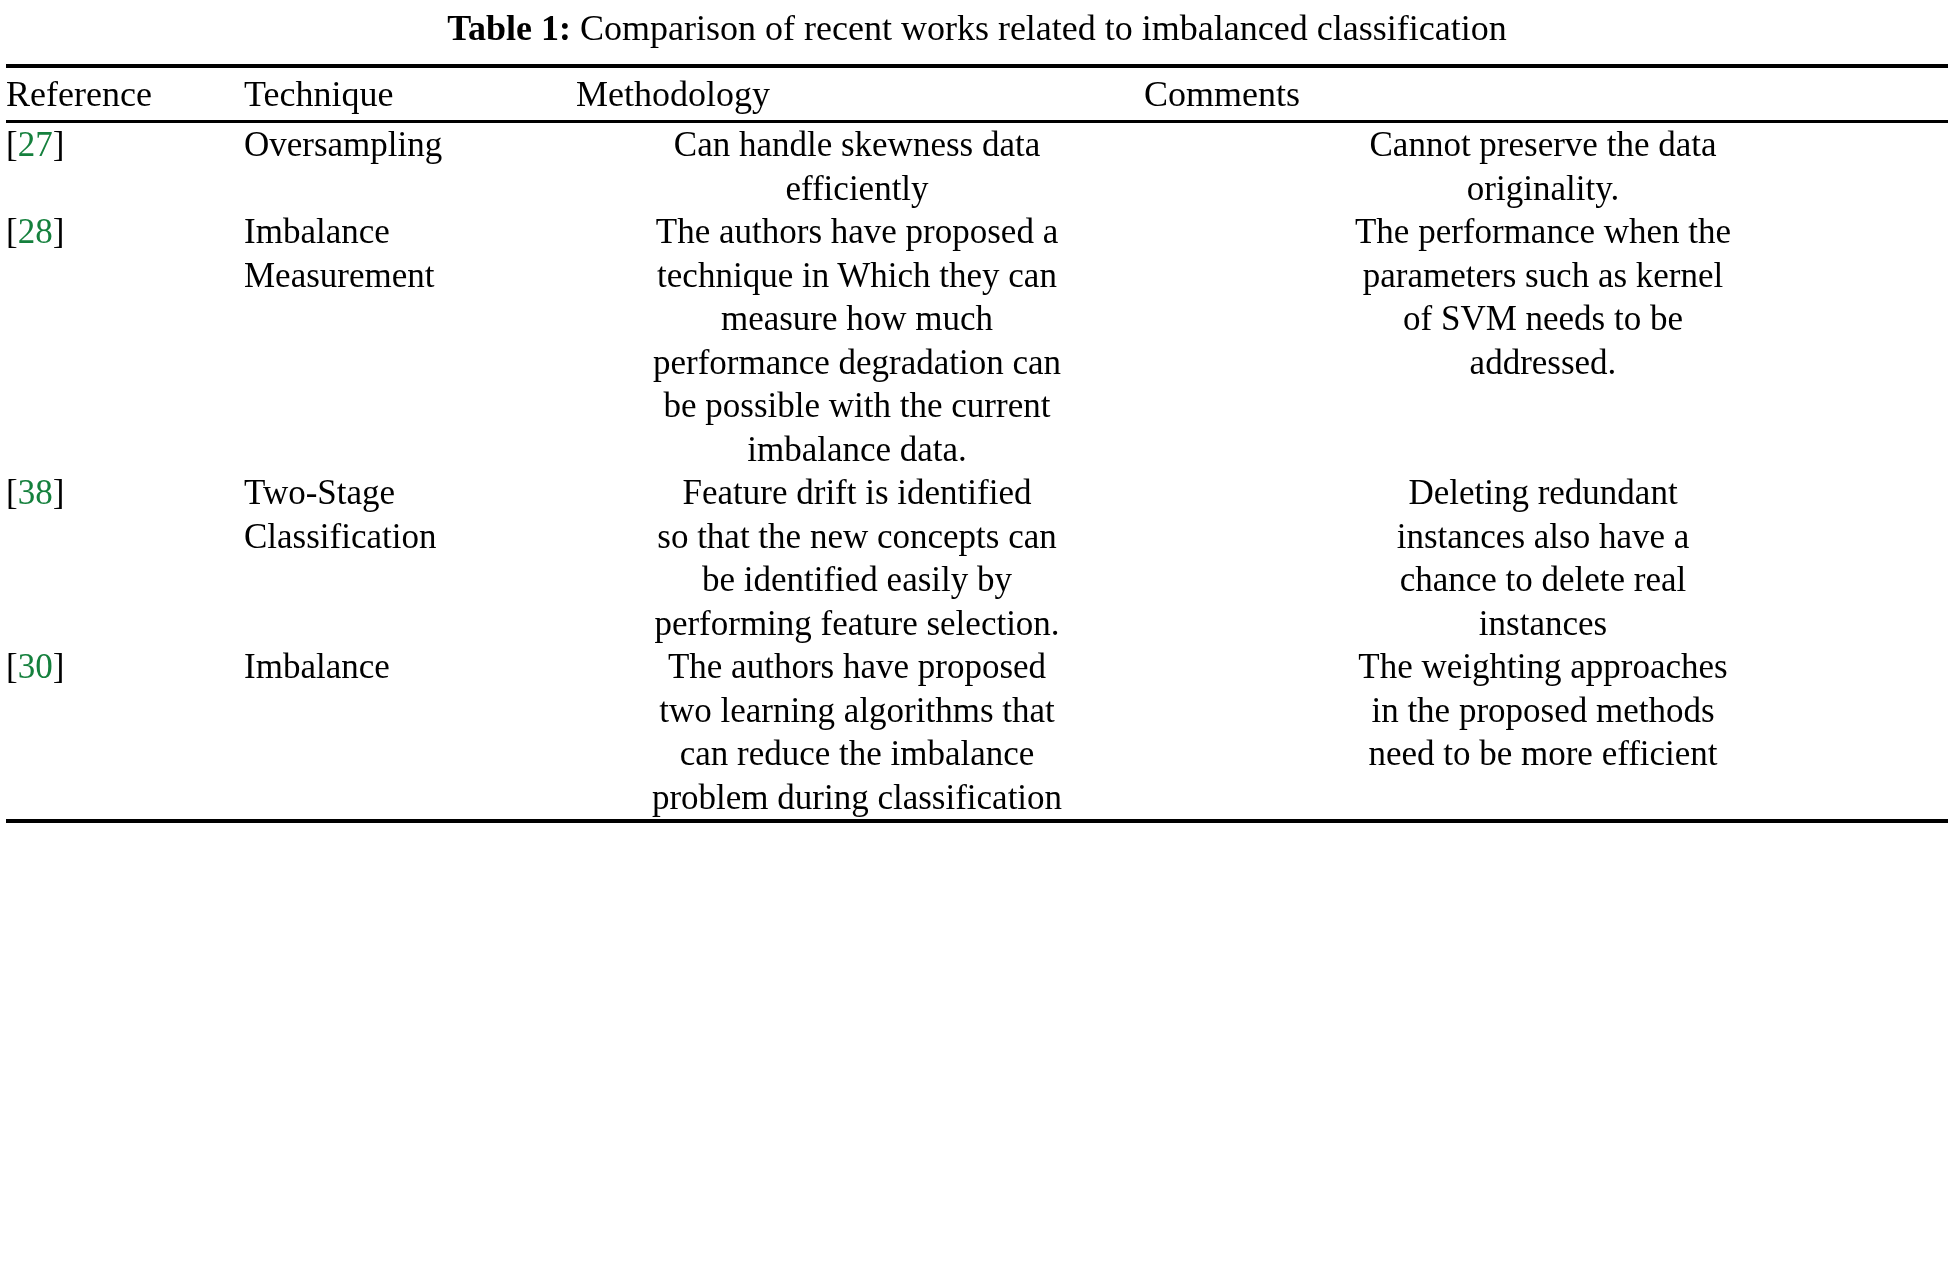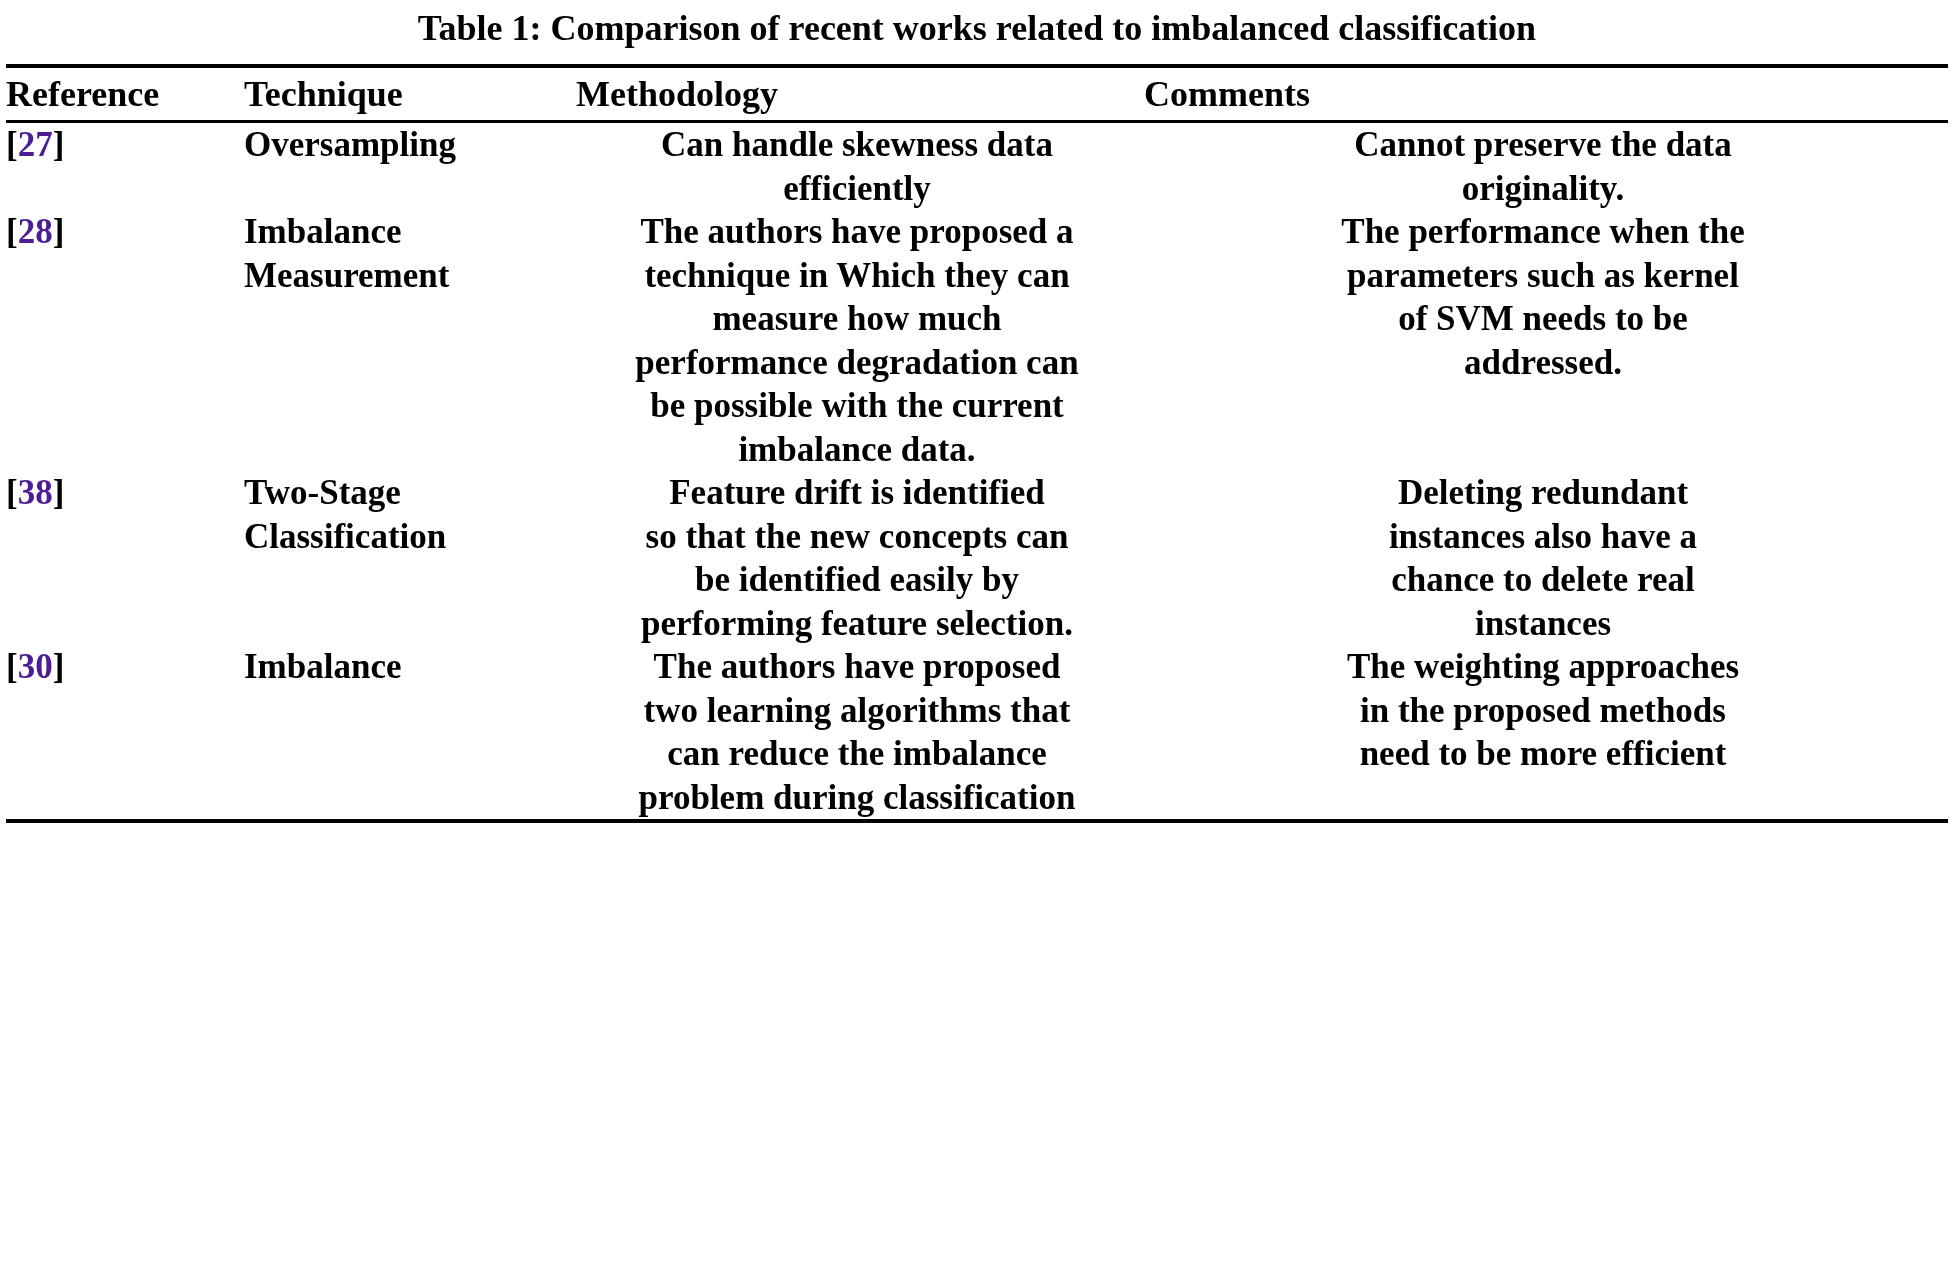--- a/index.html
+++ b/index.html
@@ -29,21 +29,21 @@
     font-size: 36px;
     line-height: 44px;
     padding-top: 6px;
     padding-bottom: 14px;
     white-space: nowrap;
   }
   .caption .cap-label {
     font-weight: bold;
   }
   .caption .cap-text {
-    font-weight: bold;
+    font-weight: normal;
   }
 
   
   .rule-thick {
     border-top: 4px solid #000000;
     height: 0;
     margin: 0;
   }
   .rule-thin {
     border-top: 3px solid #000000;
@@ -61,21 +61,21 @@
   table.tbl col.c-ref   { width: 238px; }
   table.tbl col.c-tech  { width: 332px; }
   table.tbl col.c-meth  { width: 568px; }
   table.tbl col.c-comm  { width: 804px; }
 
   table.tbl th,
   table.tbl td {
     vertical-align: top;
     text-align: left;
     padding: 0;
-    font-weight: bold;
+    font-weight: normal;
   }
 
   .head-row th {
     font-size: 36px;
     line-height: 52px;
     padding-top: 9px;
     padding-bottom: 10px;
   }
 
   .body-row td {
@@ -90,21 +90,21 @@
   }
   .body-row td.cell-meth,
   .body-row td.cell-comm {
     white-space: pre-line;
     padding-right: 6px;
     text-align: center;
   }
 
   
   .refnum {
-    color: #4c1d95;
+    color: #15803d;
   }
   .refbr {
     color: #000000;
   }
 </style>
 </head>
 <body>
 
 <div class="page">
 

